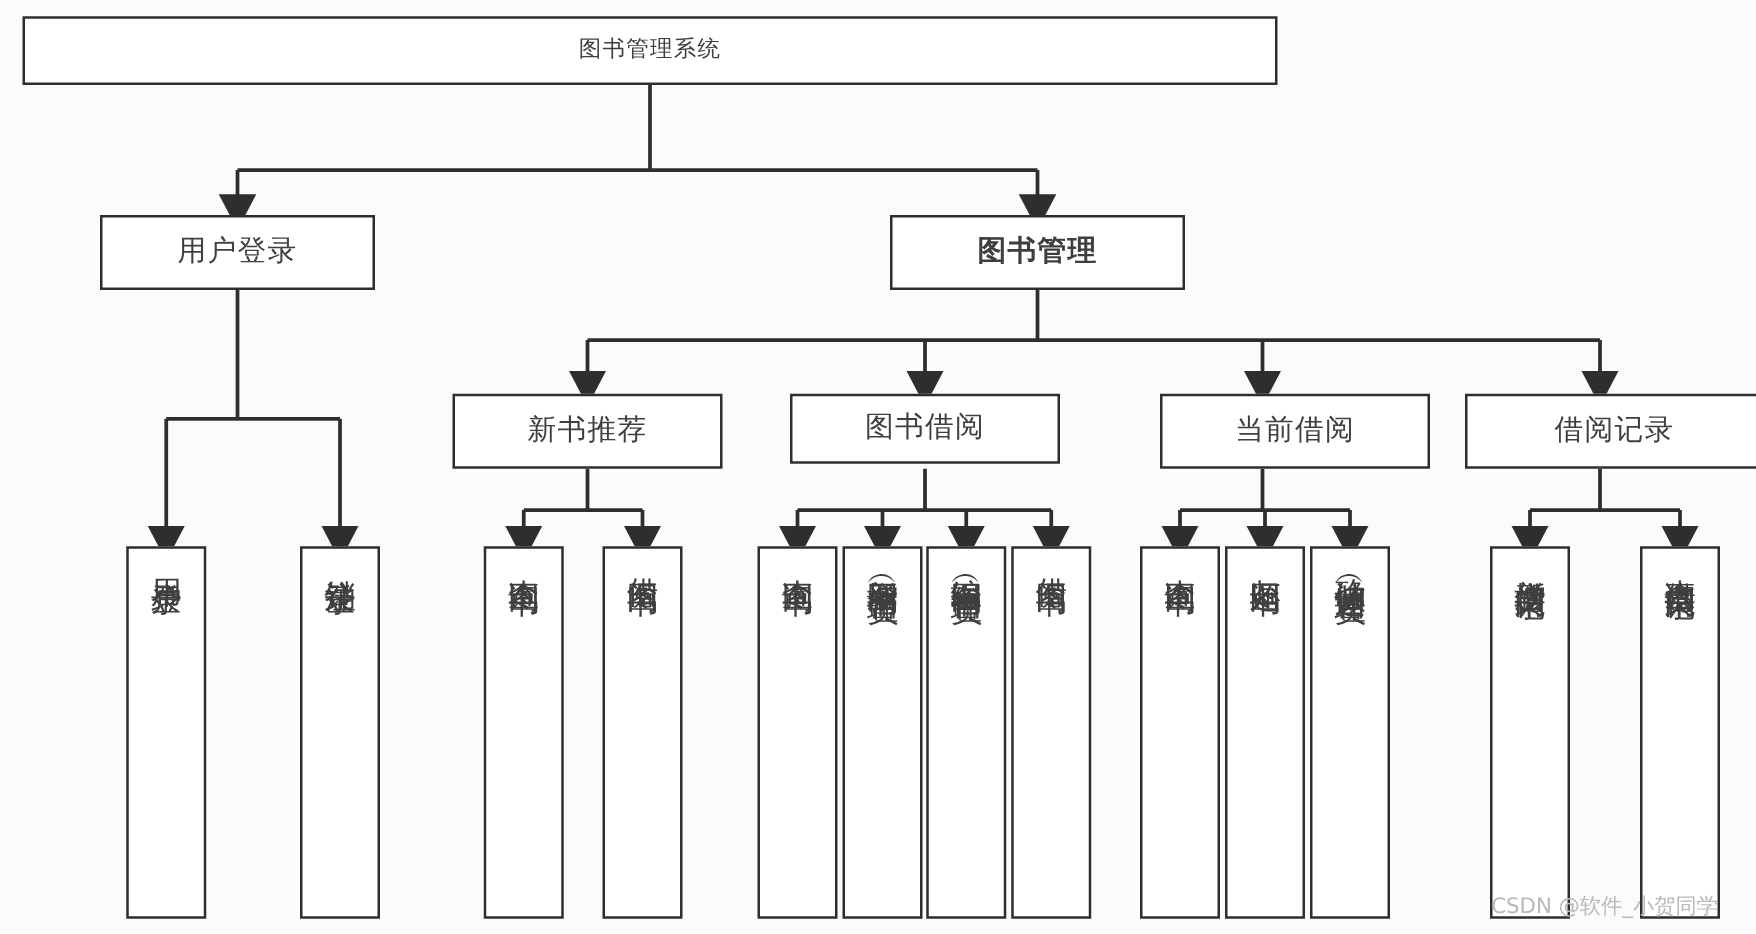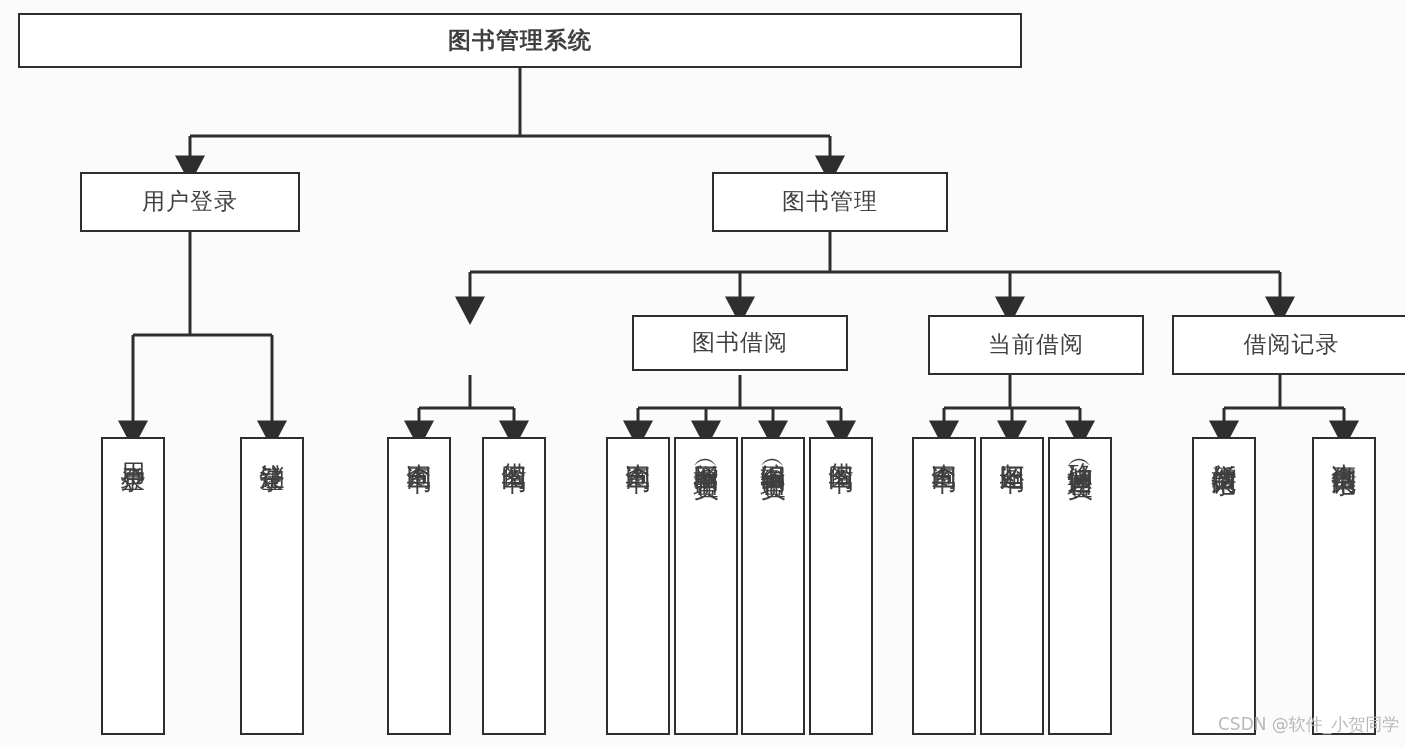--- a/index.html
+++ b/index.html
@@ -22,21 +22,21 @@
     text-align:center;
     line-height:1.12;
     white-space:nowrap;
     color:#3f3f3f;
   }
   
   .node.h .lbl{
     font-size:23px;
     letter-spacing:1px;
   }
-  .node.root .lbl{font-size:23px;font-weight:bold;}
+  .node.root .lbl{font-size:18px;}
   
   .node.v{
     align-items:flex-start;
     padding-top:4px;
   }
   .node.v .lbl{
     writing-mode:vertical-rl;
     text-orientation:upright;
     font-size:25px;
     letter-spacing:2px;
@@ -47,21 +47,20 @@
 
   #watermark{
     position:absolute;
     left:1193px;
     top:713px;
     font-size:17px;
     color:#b9b9b9;
     white-space:nowrap;
     font-family:"DejaVu Sans","Liberation Sans",sans-serif;
     pointer-events:none;
-    margin-left:25px;
   }
 </style>
 </head>
 <body>
 
 <div id="stage">
 
   <svg id="wires" viewBox="0 0 1405 747">
     <defs>
       <marker id="ah" markerWidth="11" markerHeight="11" refX="1.2" refY="5" orient="auto" markerUnits="strokeWidth">
@@ -112,24 +111,27 @@
     </g>
   </svg>
 
   <div class="node h root" style="left:18px;top:13px;width:1004px;height:55px;">
     <span class="lbl">图书管理系统</span>
   </div>
 
   <div class="node h" style="left:80px;top:172px;width:220px;height:60px;">
     <span class="lbl">用户登录</span>
   </div>
-  <div class="node h" style="left:712px;top:172px;width:236px;height:60px;">
+  <div class="node h" style="left:712px;top:172px;width:236px;height:60px;font-weight:bold;">
     <span class="lbl">图书管理</span>
   </div>
 
+  <div class="node h" style="left:362px;top:315px;width:216px;height:60px;">
+    <span class="lbl">新书推荐</span>
+  </div>
   <div class="node h" style="left:632px;top:315px;width:216px;height:56px;">
     <span class="lbl">图书借阅</span>
   </div>
   <div class="node h" style="left:928px;top:315px;width:216px;height:60px;">
     <span class="lbl">当前借阅</span>
   </div>
   <div class="node h" style="left:1172px;top:315px;width:239px;height:60px;">
     <span class="lbl">借阅记录</span>
   </div>
 

